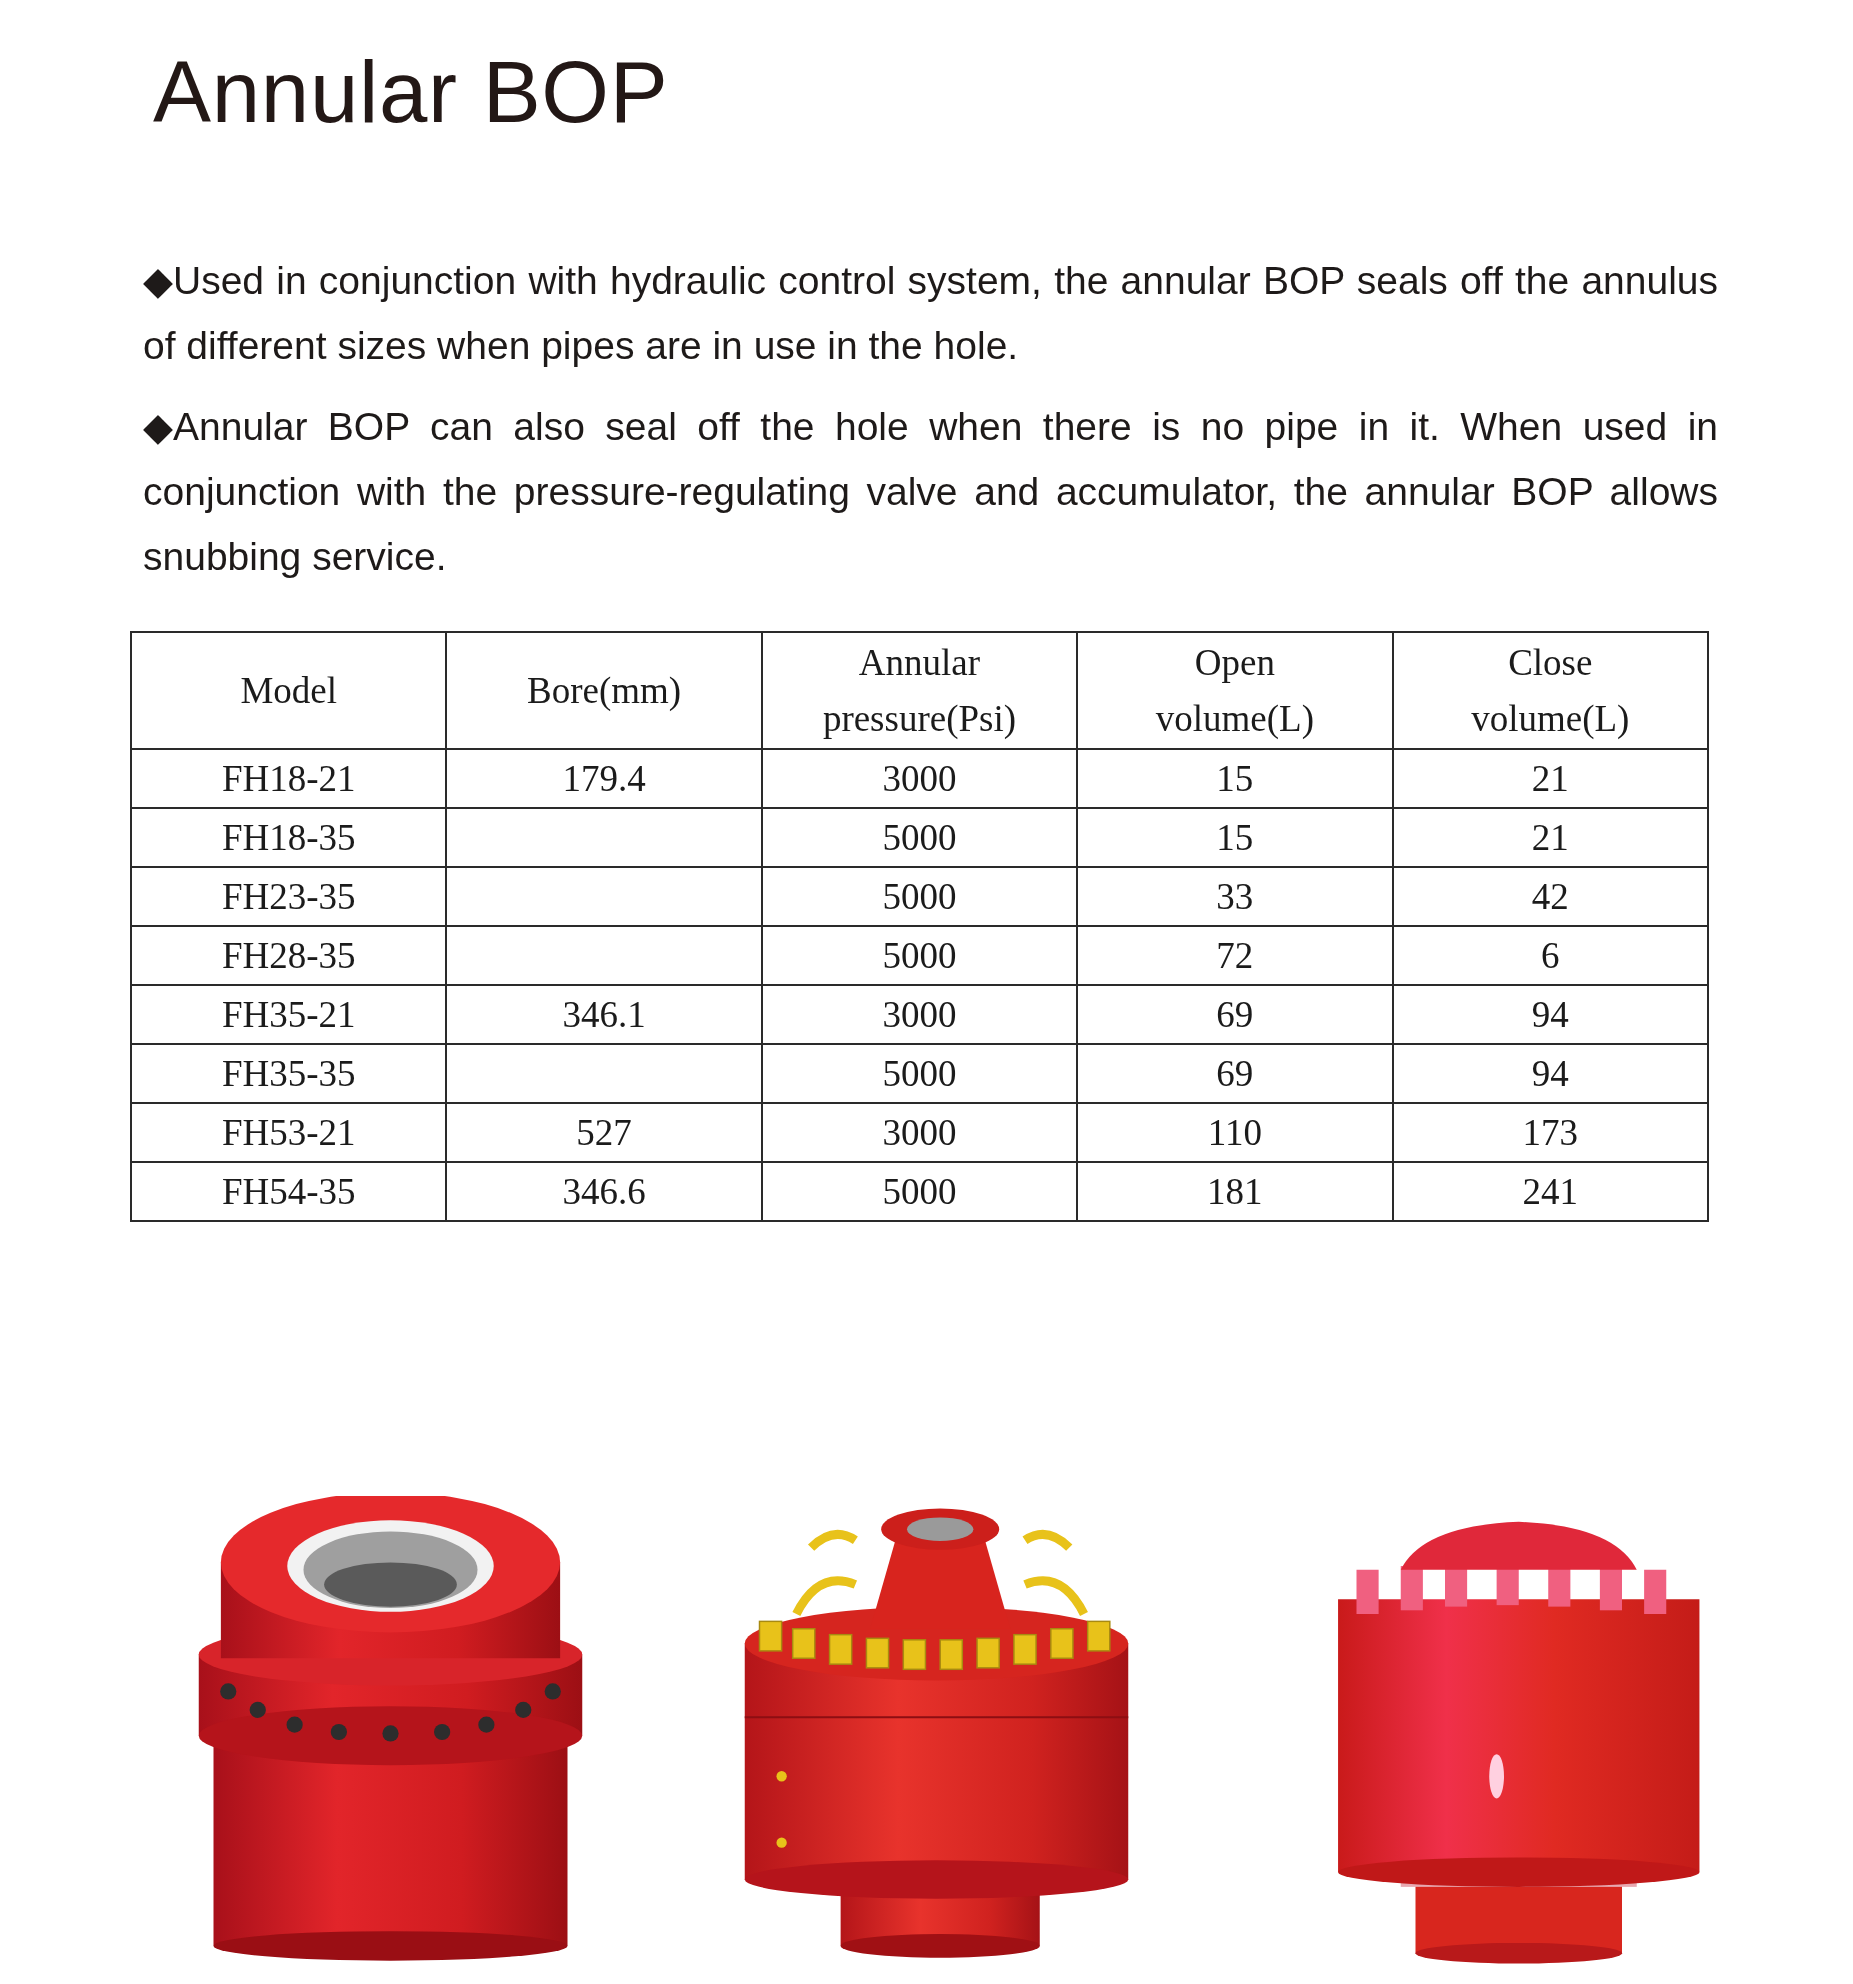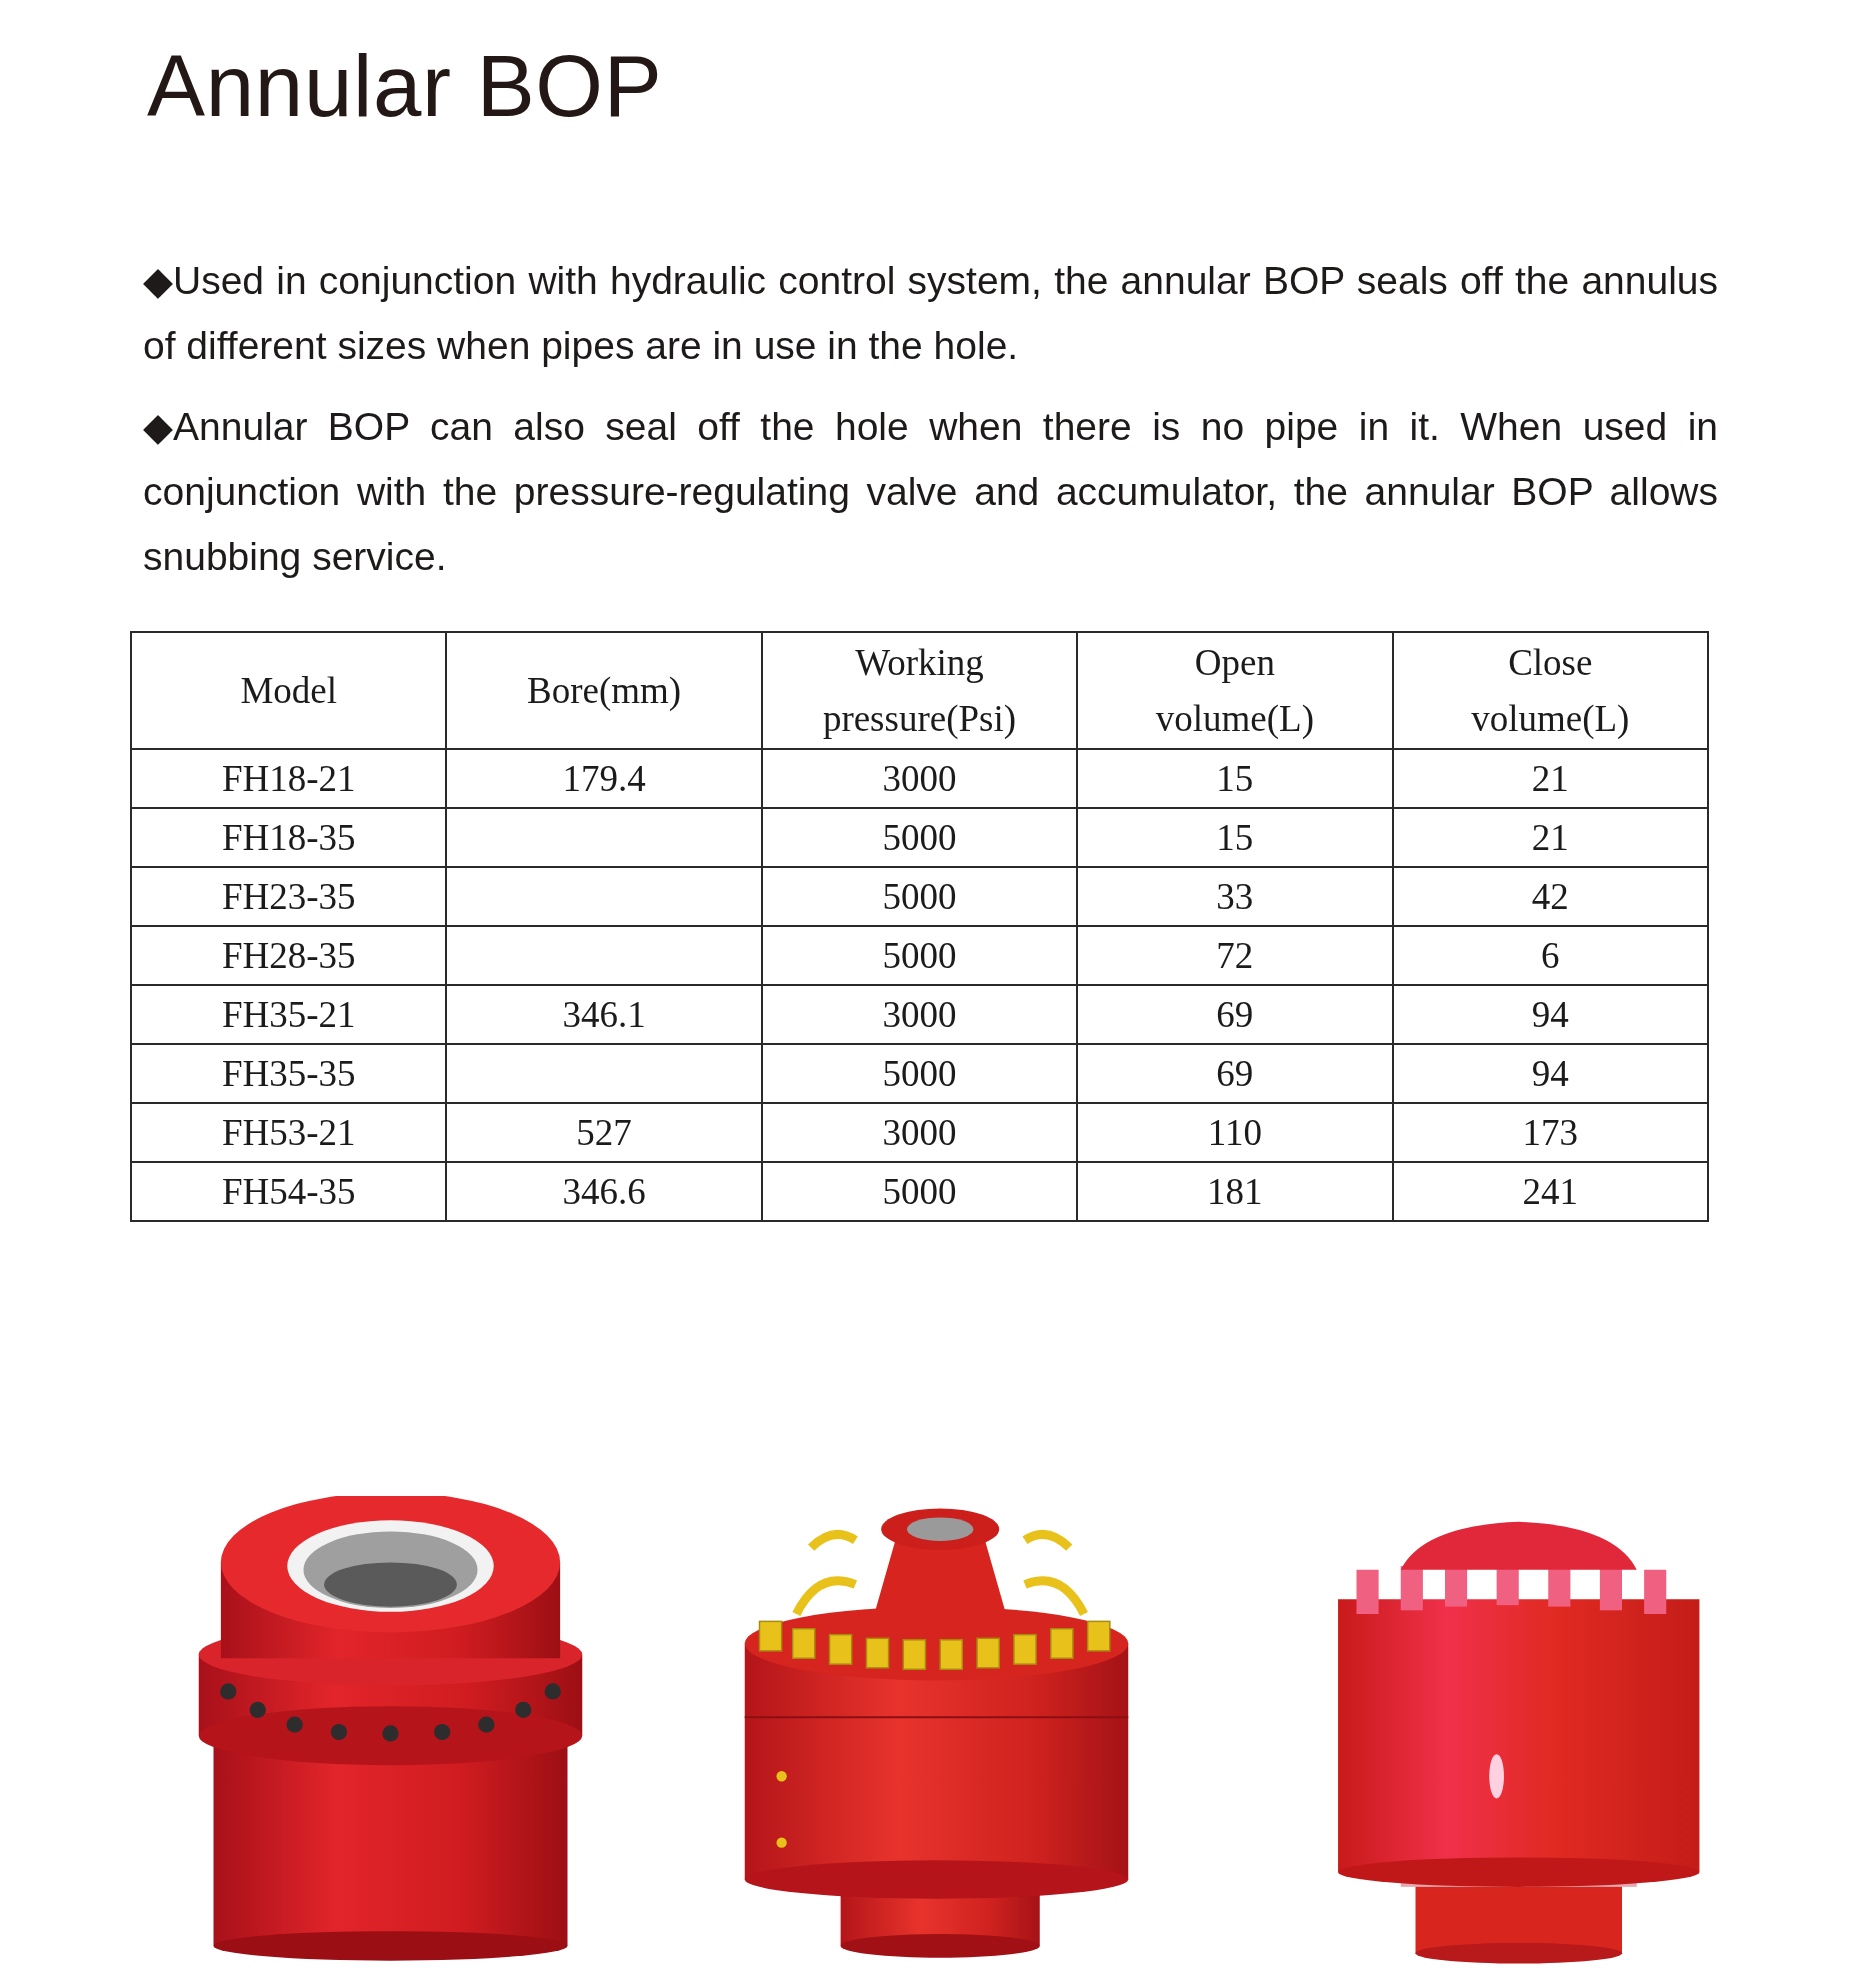--- a/index.html
+++ b/index.html
@@ -1,19 +1,19 @@
 <!DOCTYPE html>
 <html style="font-size:11.8px"><head>
 <meta charset="utf-8">
 <style>
   html, body { margin:0; padding:0; background:#ffffff; }
   body { width:1854px; height:1985px; position:relative; overflow:hidden;
          font-family:"Liberation Sans", "DejaVu Sans", sans-serif; color:#1a1311; }
   .title { position:absolute; left:139px; top:29.5px; font-size:87px; font-weight:normal;
-           letter-spacing:0.7px; margin:8px; line-height:1.1; color:#231816; }
+           letter-spacing:0.7px; margin:14px; line-height:1.1; color:#231816; }
   .desc { position:absolute; left:127px; top:232px; width:1607px; font-size:39px;
           line-height:65px; color:#1e1a19; margin:0; }
   .desc p { margin:16px; text-align:justify; }
   .bullet { display:inline-block; }
   table.spec { position:absolute; left:130px; top:631px; width:1579px;
                border-collapse:collapse; table-layout:fixed;font-family:Liberation Serif, serif; }
   table.spec th, table.spec td { border:2.2px solid #2a2a2a; text-align:center;
                font-weight:normal; font-size:37px; color:#1b1b1b; padding:0; }
   table.spec th { height:115px; line-height:56px; }
   table.spec td { height:57px; }
@@ -28,21 +28,21 @@
 <div class="desc">
   <p><span class="bullet">◆</span><span>Used in conjunction with hydraulic control system, the annular BOP seals off the annulus of different sizes when pipes are in use in the hole.</span></p>
   <p><span class="bullet">◆</span><span>Annular BOP can also seal off the hole when there is no pipe in it. When used in conjunction with the pressure-regulating valve and accumulator, the annular BOP allows snubbing service.</span></p>
 </div>
 
 <table class="spec">
   <thead>
     <tr>
       <th><span>Model</span></th>
       <th><span>Bore(mm)</span></th>
-      <th><span>Working</span><br><span>pressure(Psi)</span></th>
+      <th><span>Annular</span><br><span>pressure(Psi)</span></th>
       <th><span>Open</span><br><span>volume(L)</span></th>
       <th><span>Close</span><br><span>volume(L)</span></th>
     </tr>
   </thead>
   <tbody id="tbody">
       <tr>
         <td>FH18-21</td>
         <td>179.4</td>
         <td>3000</td>
         <td>15</td>

